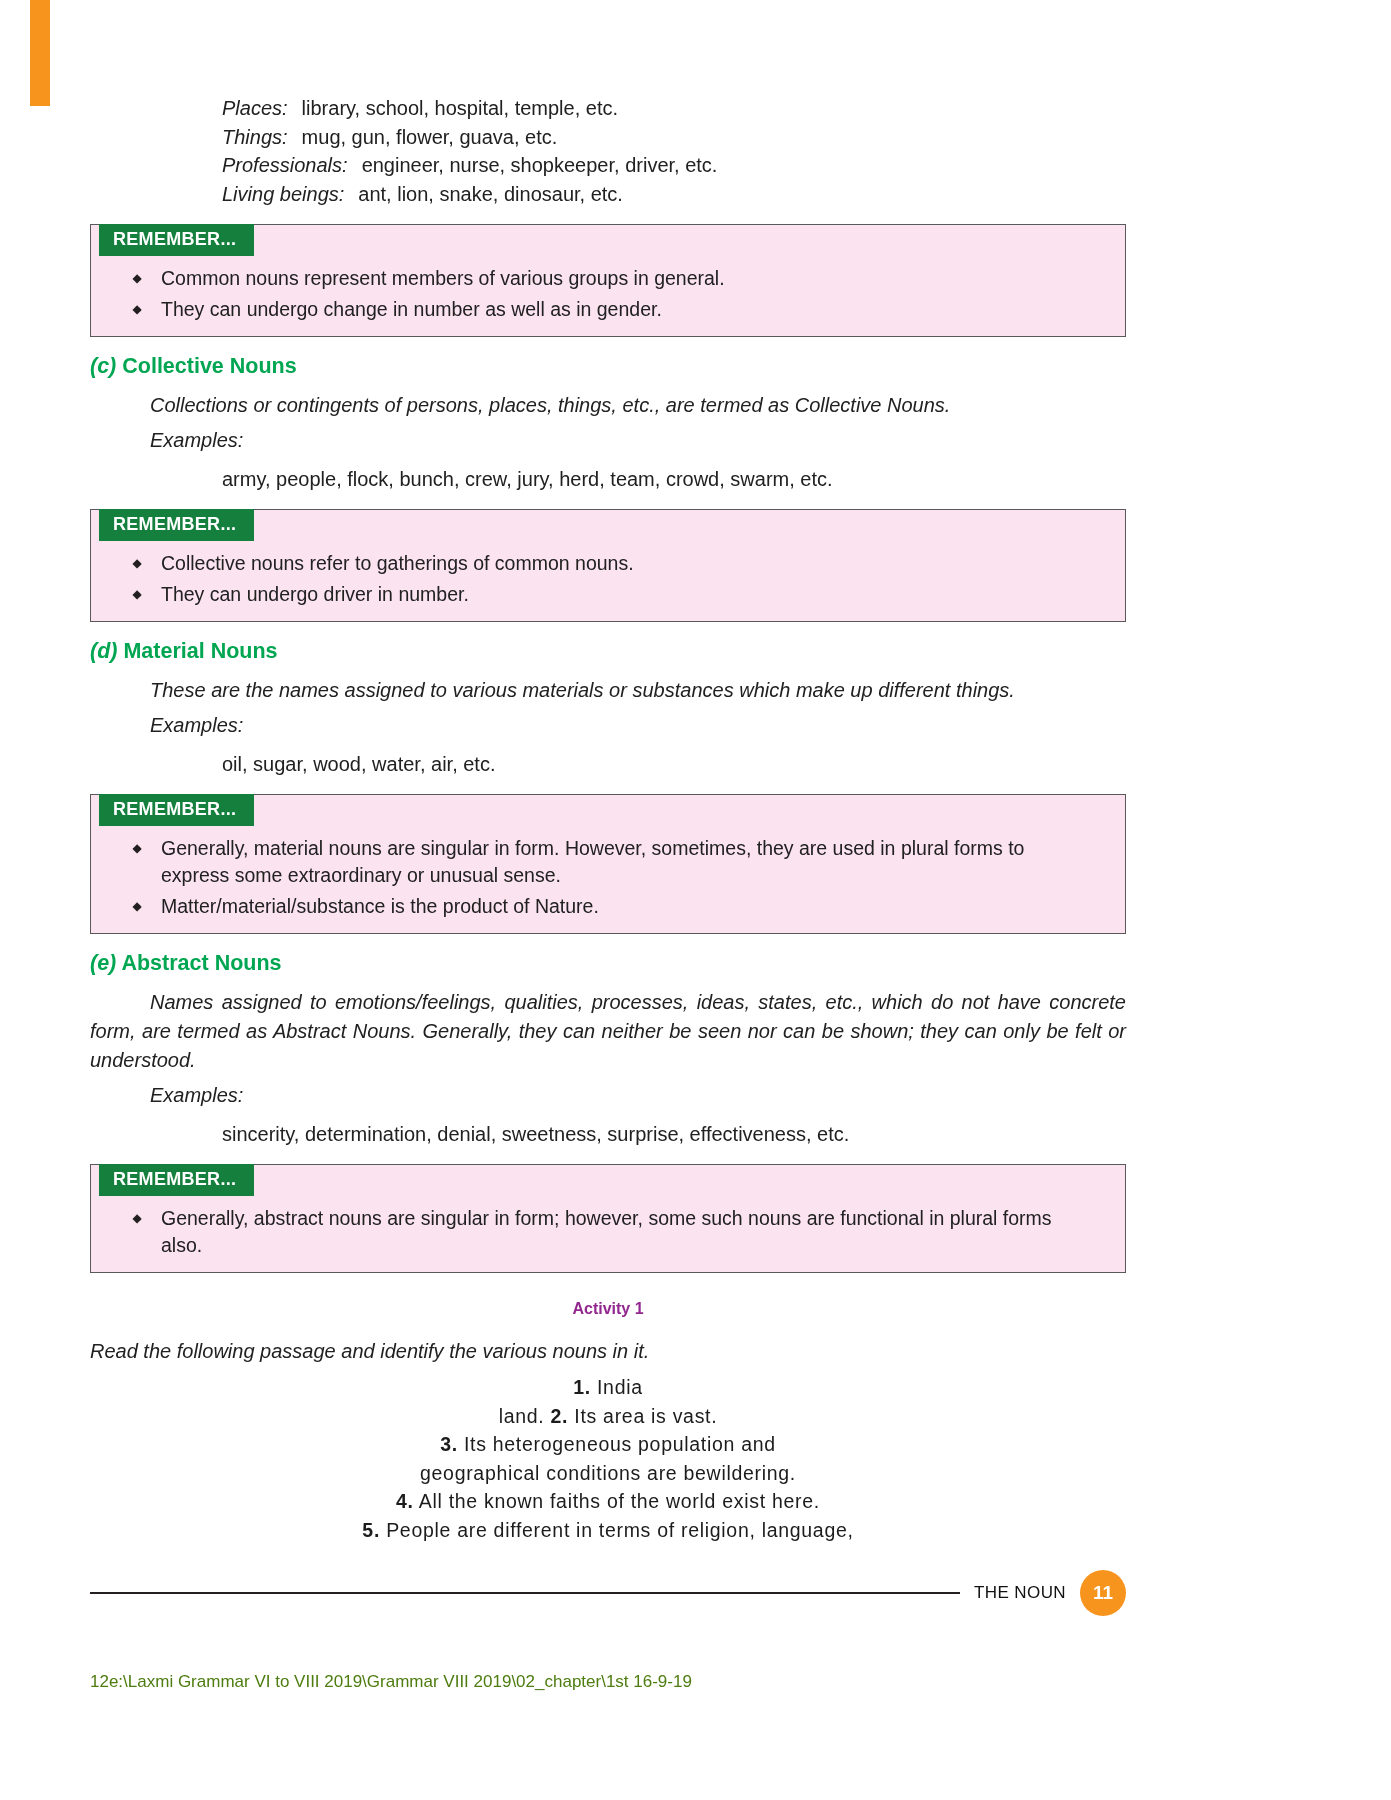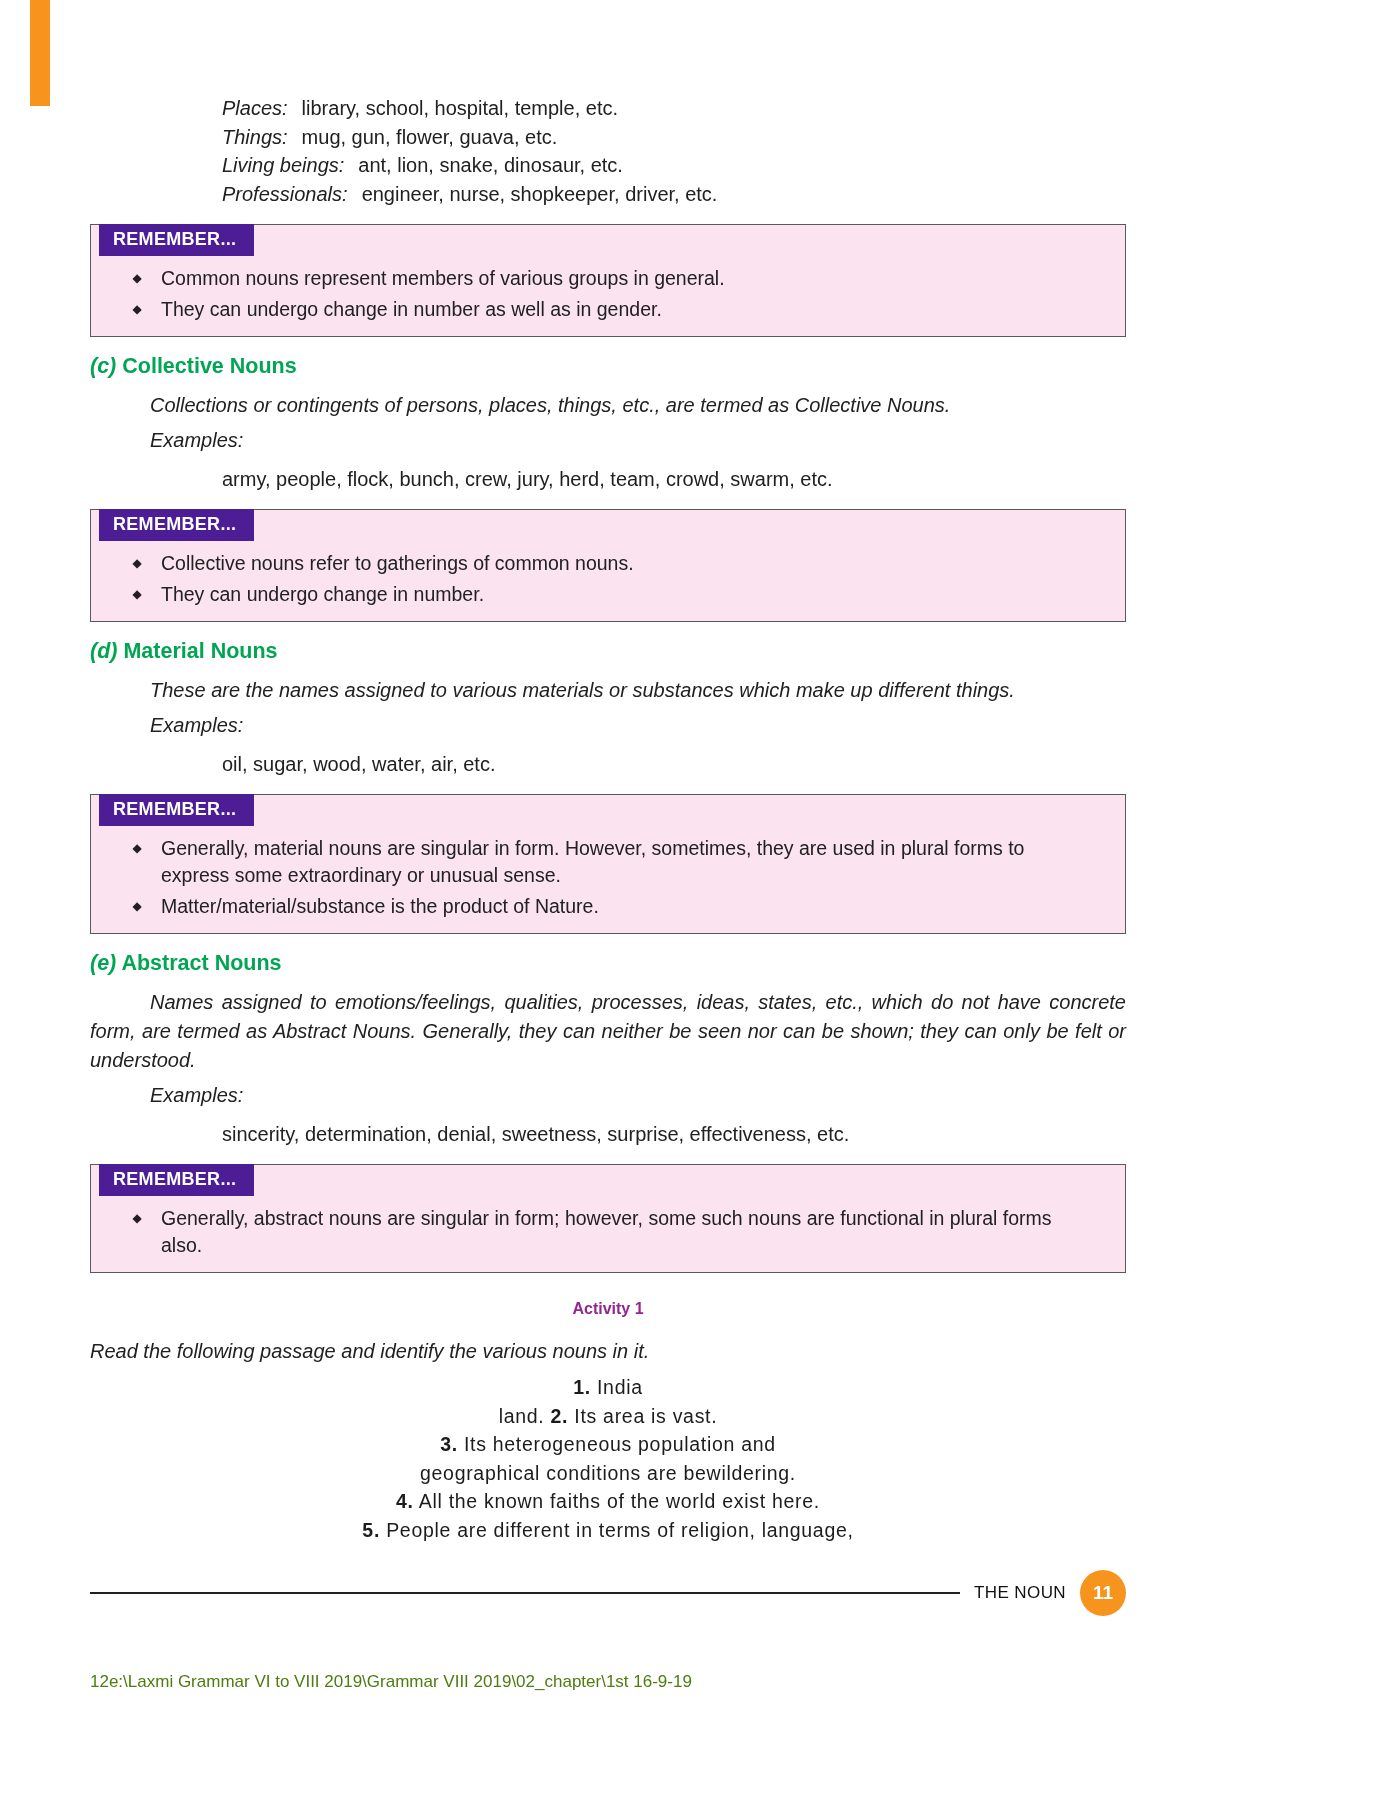--- a/index.html
+++ b/index.html
@@ -35,21 +35,21 @@
   
   .remember-box {
     position:relative;
     margin-top:16px;
     background:#fbe3ef;
     border:1px solid #58595b;
   }
   .remember-tab {
     position:absolute;
     top:-1px; left:8px;
-    background:#4c1d95;
+    background:#15803d;
     color:#ffffff;
     font-weight:bold;
     font-size:18px;
     letter-spacing:0.3px;
     padding:5px 18px 6px 14px;
   }
   .remember-list { list-style:none; padding:40px 30px 13px 0; }
   .remember-item { display:flex; font-size:19.5px; line-height:27px; margin-top:4px; }
   .remember-item:first-child { margin-top:0; }
   .diamond {
@@ -105,24 +105,24 @@
   <div class="content">
 
     <div class="noun-rows">
       <div class="noun-row">
         <span class="lbl">Places:</span><span class="val">library, school, hospital, temple, etc.</span>
       </div>
       <div class="noun-row">
         <span class="lbl">Things:</span><span class="val">mug, gun, flower, guava, etc.</span>
       </div>
       <div class="noun-row">
+        <span class="lbl">Professionals:</span><span class="val">engineer, nurse, shopkeeper, driver, etc.</span>
+      </div>
+      <div class="noun-row">
         <span class="lbl">Living beings:</span><span class="val">ant, lion, snake, dinosaur, etc.</span>
-      </div>
-      <div class="noun-row">
-        <span class="lbl">Professionals:</span><span class="val">engineer, nurse, shopkeeper, driver, etc.</span>
       </div>
     </div>
 
     <div class="remember-box">
       <div class="remember-tab">REMEMBER...</div>
       <ul class="remember-list">
         <li class="remember-item">
           <span class="diamond">◆</span>
           <span class="txt">Common nouns represent members of various groups in general.</span>
         </li>
@@ -142,21 +142,21 @@
 
     <div class="remember-box">
       <div class="remember-tab">REMEMBER...</div>
       <ul class="remember-list">
         <li class="remember-item">
           <span class="diamond">◆</span>
           <span class="txt">Collective nouns refer to gatherings of common nouns.</span>
         </li>
         <li class="remember-item">
           <span class="diamond">◆</span>
-          <span class="txt">They can undergo change in number.</span>
+          <span class="txt">They can undergo driver in number.</span>
         </li>
       </ul>
     </div>
 
     <div class="sec-head">
       <span class="letter">(d)</span><span> Material Nouns</span>
     </div>
     <div class="sec-body" style="font-style:italic;">These are the names assigned to various materials or substances which make up different things.</div>
     <div class="examples-label">Examples:</div>
     <div class="examples-list">oil, sugar, wood, water, air, etc.</div>

